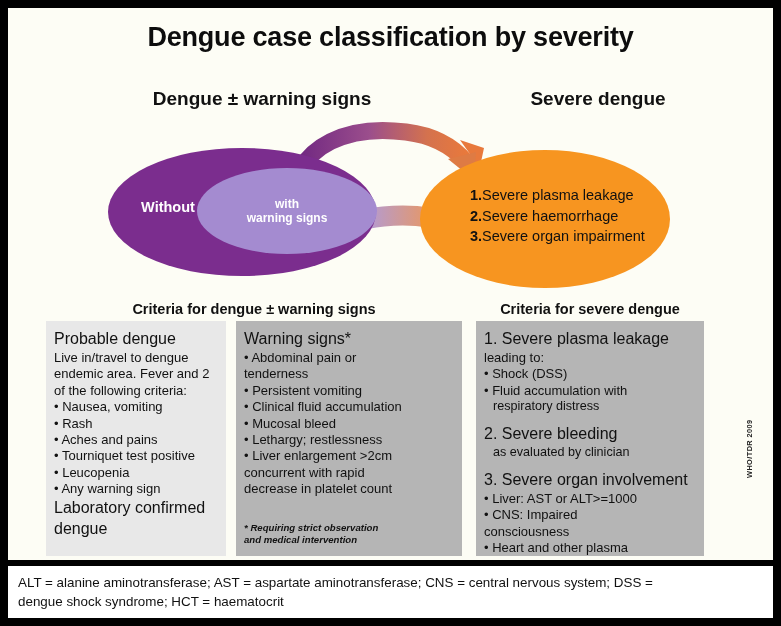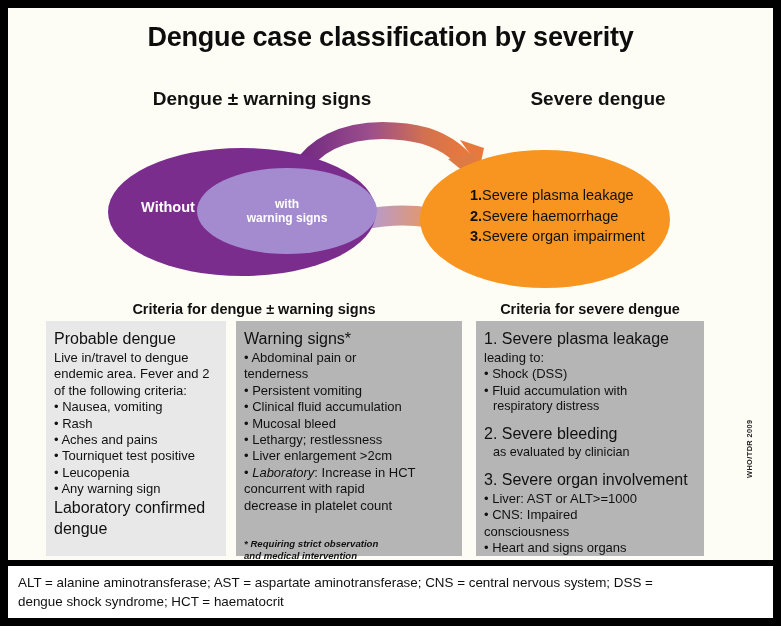--- a/index.html
+++ b/index.html
@@ -172,44 +172,41 @@
 
     <div id="box-warning" class="box dark">
       <div class="b-title">Warning signs*</div>
       <div class="b-line">• Abdominal pain or</div>
       <div class="b-line">tenderness</div>
       <div class="b-line">• Persistent vomiting</div>
       <div class="b-line">• Clinical fluid accumulation</div>
       <div class="b-line">• Mucosal bleed</div>
       <div class="b-line">• Lethargy; restlessness</div>
       <div class="b-line">• Liver enlargement &gt;2cm</div>
-      <div class="b-line">
-        <span>• </span><span class="ital-run">Laboratory</span><span>: Increase in HCT</span>
-      </div>
       <div class="b-line">concurrent with rapid</div>
       <div class="b-line">decrease in platelet count</div>
       <div class="b-foot">* Requiring strict observation</div>
       <div class="b-foot" style="margin-top:0">and medical intervention</div>
     </div>
 
     <div id="box-severe" class="box dark">
       <div class="b-title">1. Severe plasma leakage</div>
       <div class="b-line">leading to:</div>
       <div class="b-line">• Shock (DSS)</div>
       <div class="b-line">• Fluid accumulation with</div>
       <div class="b-sub">respiratory distress</div>
       <div class="b-gap"></div>
       <div class="b-title">2. Severe bleeding</div>
       <div class="b-sub">as evaluated by clinician</div>
       <div class="b-gap"></div>
       <div class="b-title">3. Severe organ involvement</div>
       <div class="b-line">• Liver: AST or ALT&gt;=1000</div>
       <div class="b-line">• CNS: Impaired</div>
       <div class="b-line">consciousness</div>
-      <div class="b-line">• Heart and signs organs</div>
+      <div class="b-line">• Heart and other plasma</div>
     </div>
 
     <div class="credit">WHO/TDR 2009</div>
   </div>
 
   <div class="footnote">
     <div>ALT = alanine aminotransferase; AST = aspartate aminotransferase; CNS = central nervous system; DSS =</div>
     <div>dengue shock syndrome; HCT = haematocrit</div>
   </div>
 </div>

